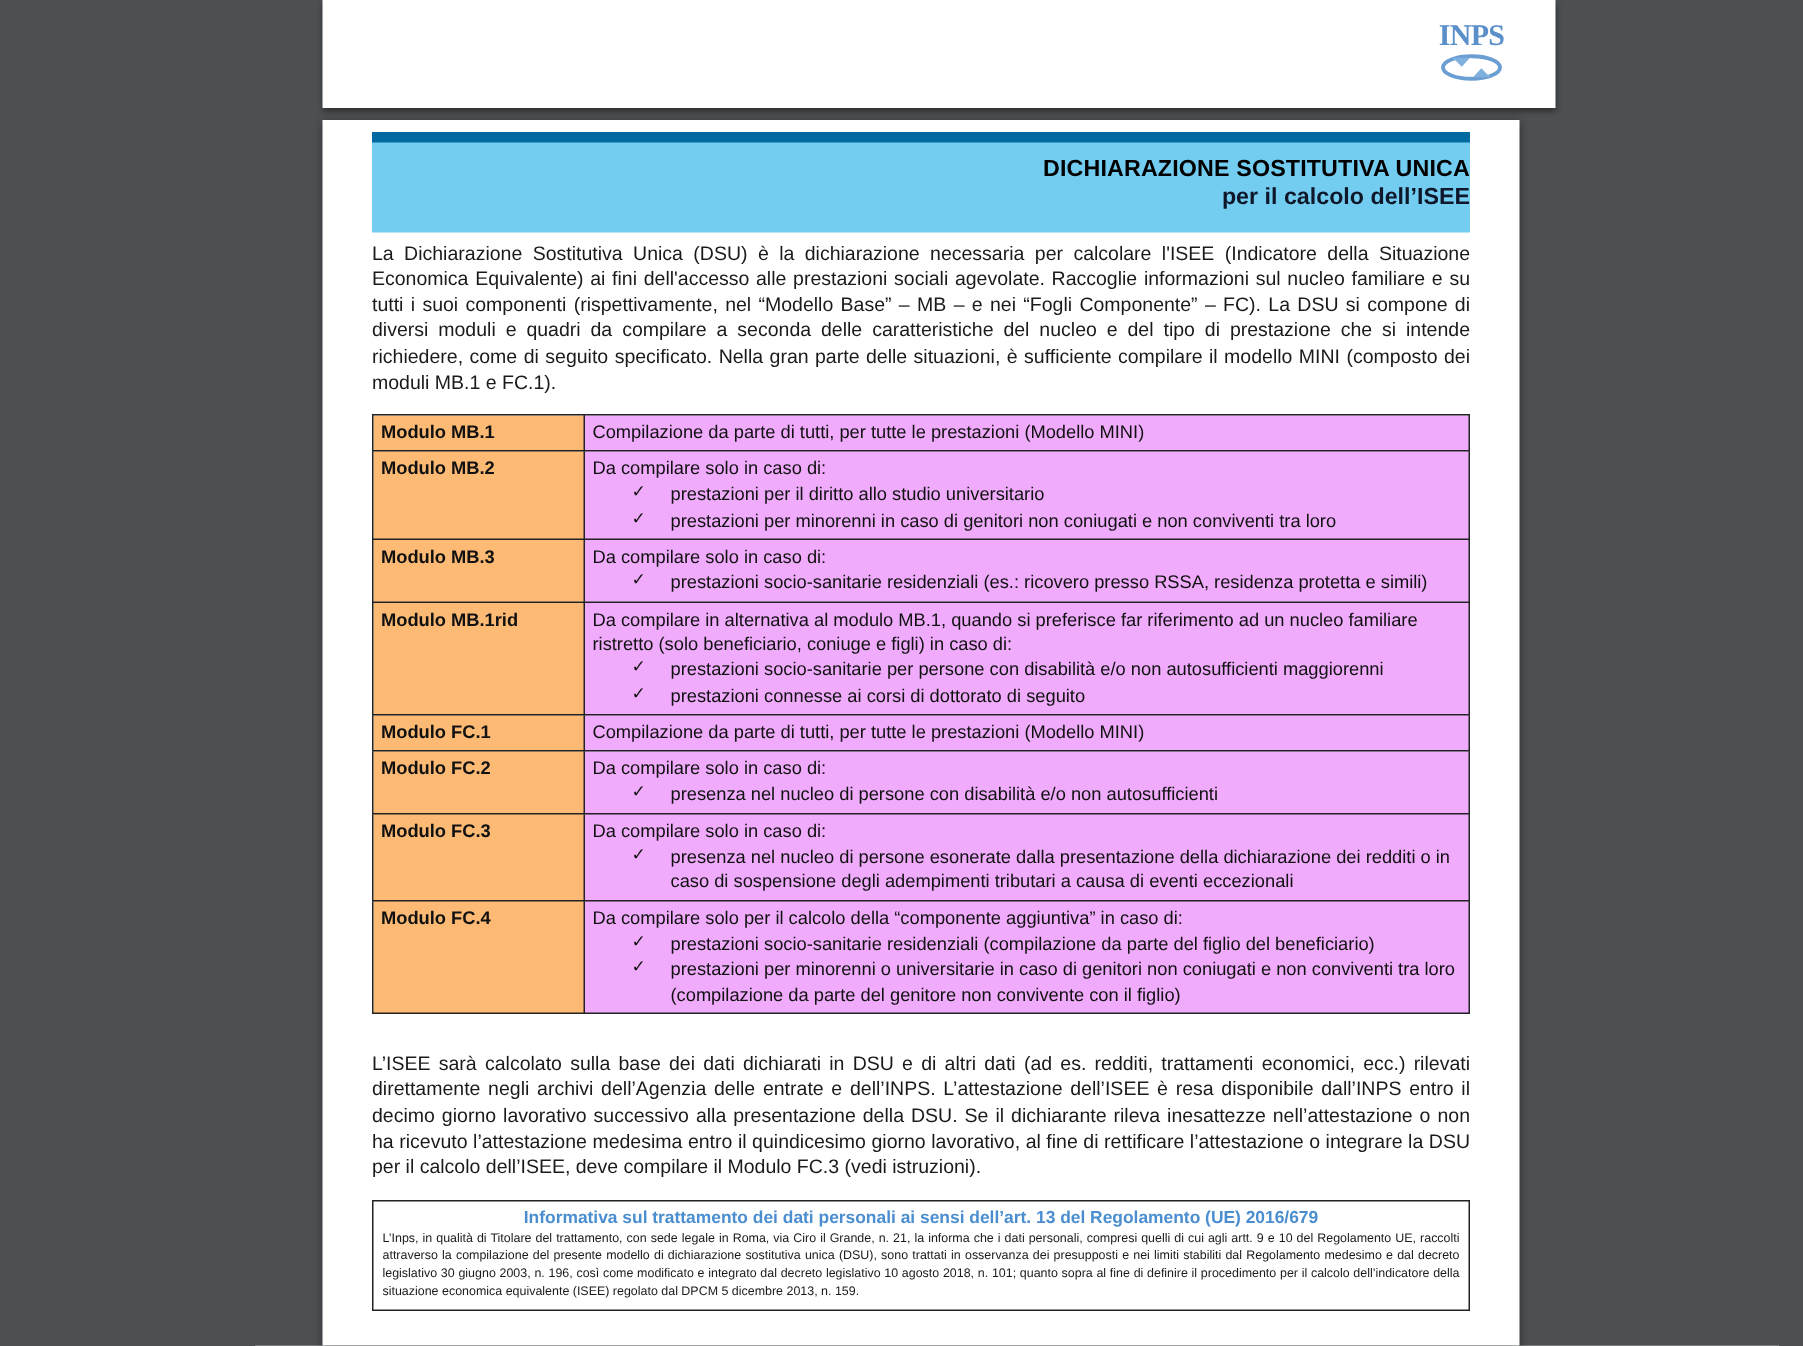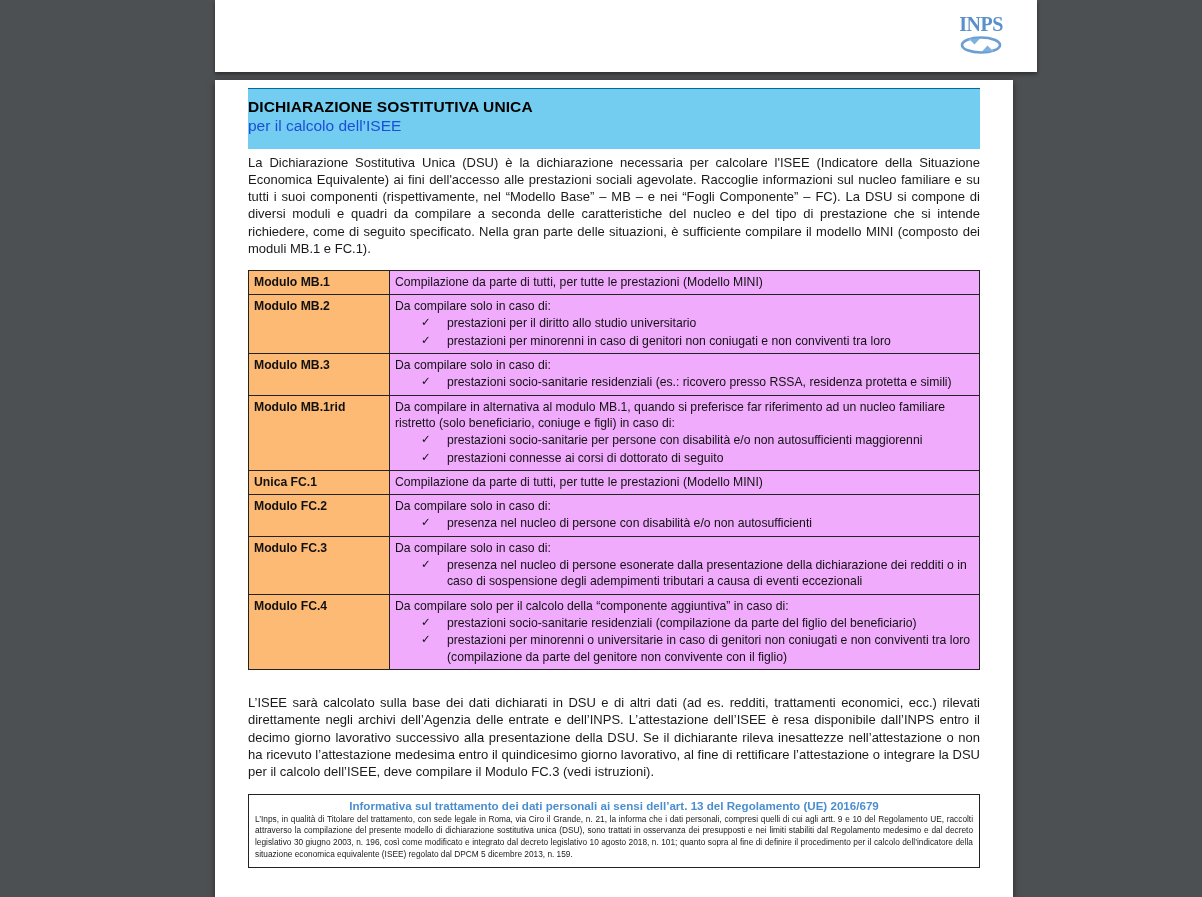--- a/index.html
+++ b/index.html
@@ -80,35 +80,35 @@
     font-size: 33px;
     color: #5b8fc9;
     line-height: 1;
     letter-spacing: 0px;
   }
 
   
   .banner {
     margin-top: 8px;
     background: #72cdf0;
-    border-top: 1px solid #0369a1;
+    border-top: 7px solid #0369a1;
     padding: 8px 0 12px 0;
-    text-align: left;
+    text-align: right;
   }
   .banner-l1 {
     font-size: 15.5px;
     font-weight: bold;
     color: #000;
     letter-spacing: 0.1px;
     line-height: 1.25;
   }
   .banner-l2 {
     font-size: 15.5px;
-    font-weight: normal;
-    color: #1d4ed8;
+    font-weight: bold;
+    color: #0f172a;
     line-height: 1.3;
   }
 
   
   .para {
     font-size: 13px;
     color: #1a1a1a;
     text-align: justify;
     line-height: 1.33;
     margin-top: 5px;
@@ -245,21 +245,21 @@
             <td class="mod-desc">
               <div>Da compilare in alternativa al modulo MB.1, quando si preferisce far riferimento ad un nucleo familiare ristretto (solo beneficiario, coniuge e figli) in caso di:</div>
               <ul class="checks">
                 <li><span class="ck">✓</span><span>prestazioni socio-sanitarie per persone con disabilità e/o non autosufficienti maggiorenni</span></li>
                 <li><span class="ck">✓</span><span>prestazioni connesse ai corsi di dottorato di seguito</span></li>
               </ul>
             </td>
           </tr>
 
           <tr>
-            <td class="mod-name">Unica FC.1</td>
+            <td class="mod-name">Modulo FC.1</td>
             <td class="mod-desc">
               <div>Compilazione da parte di tutti, per tutte le prestazioni (Modello MINI)</div>
             </td>
           </tr>
 
           <tr>
             <td class="mod-name">Modulo FC.2</td>
             <td class="mod-desc">
               <div>Da compilare solo in caso di:</div>
               <ul class="checks">

